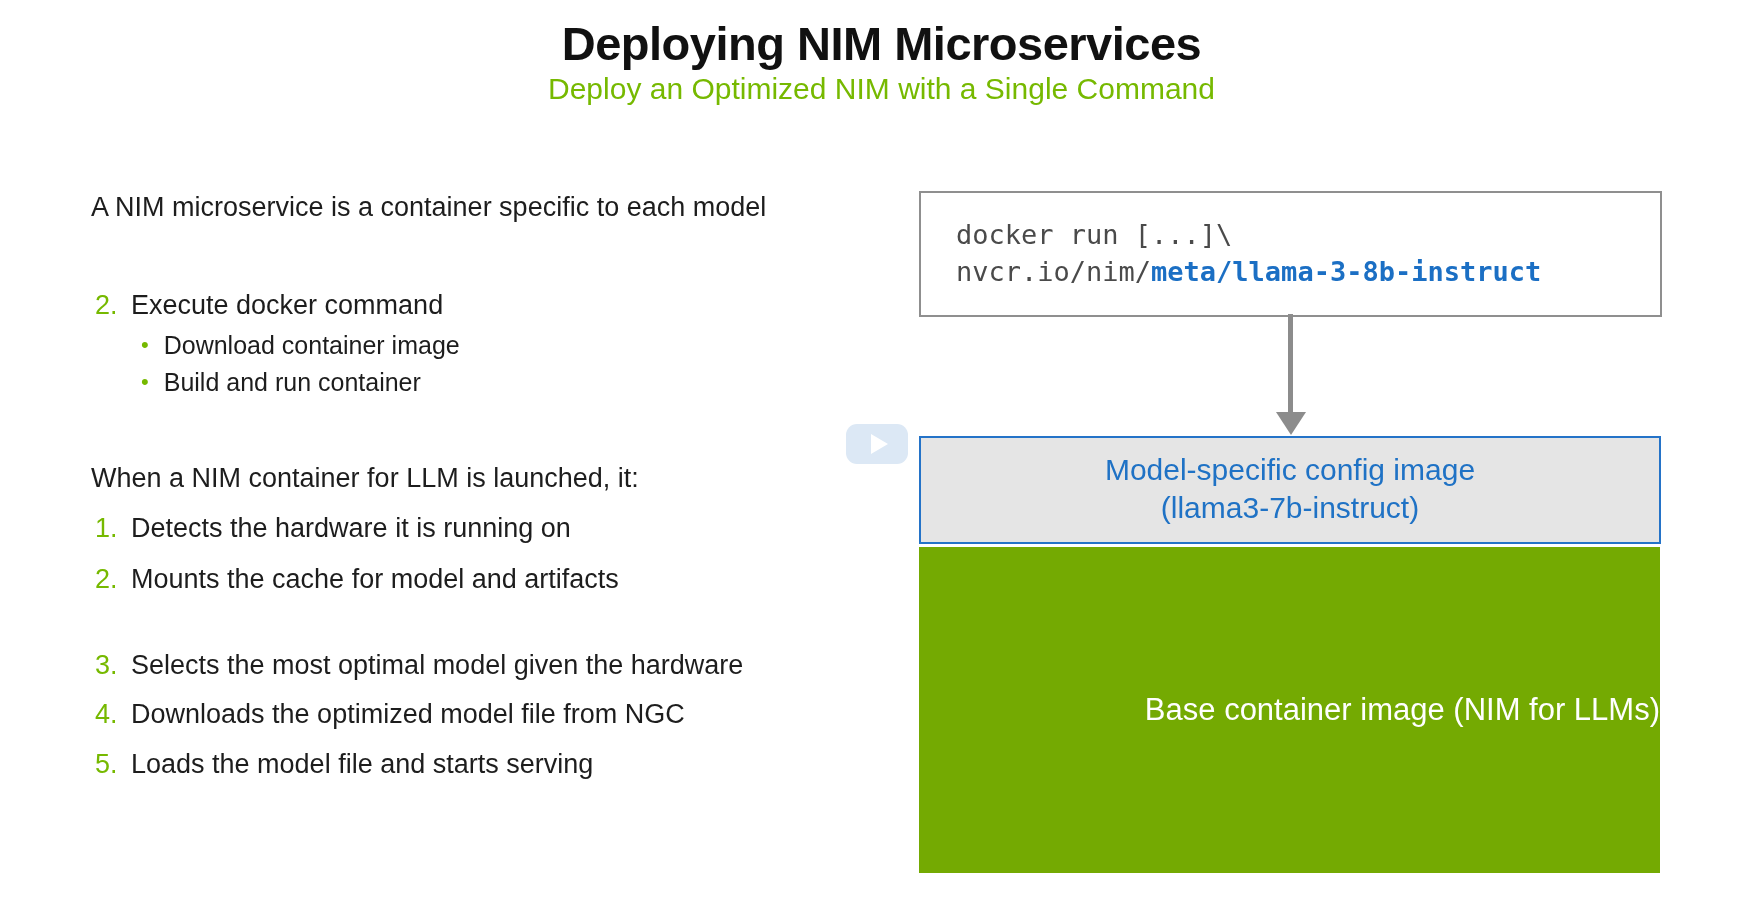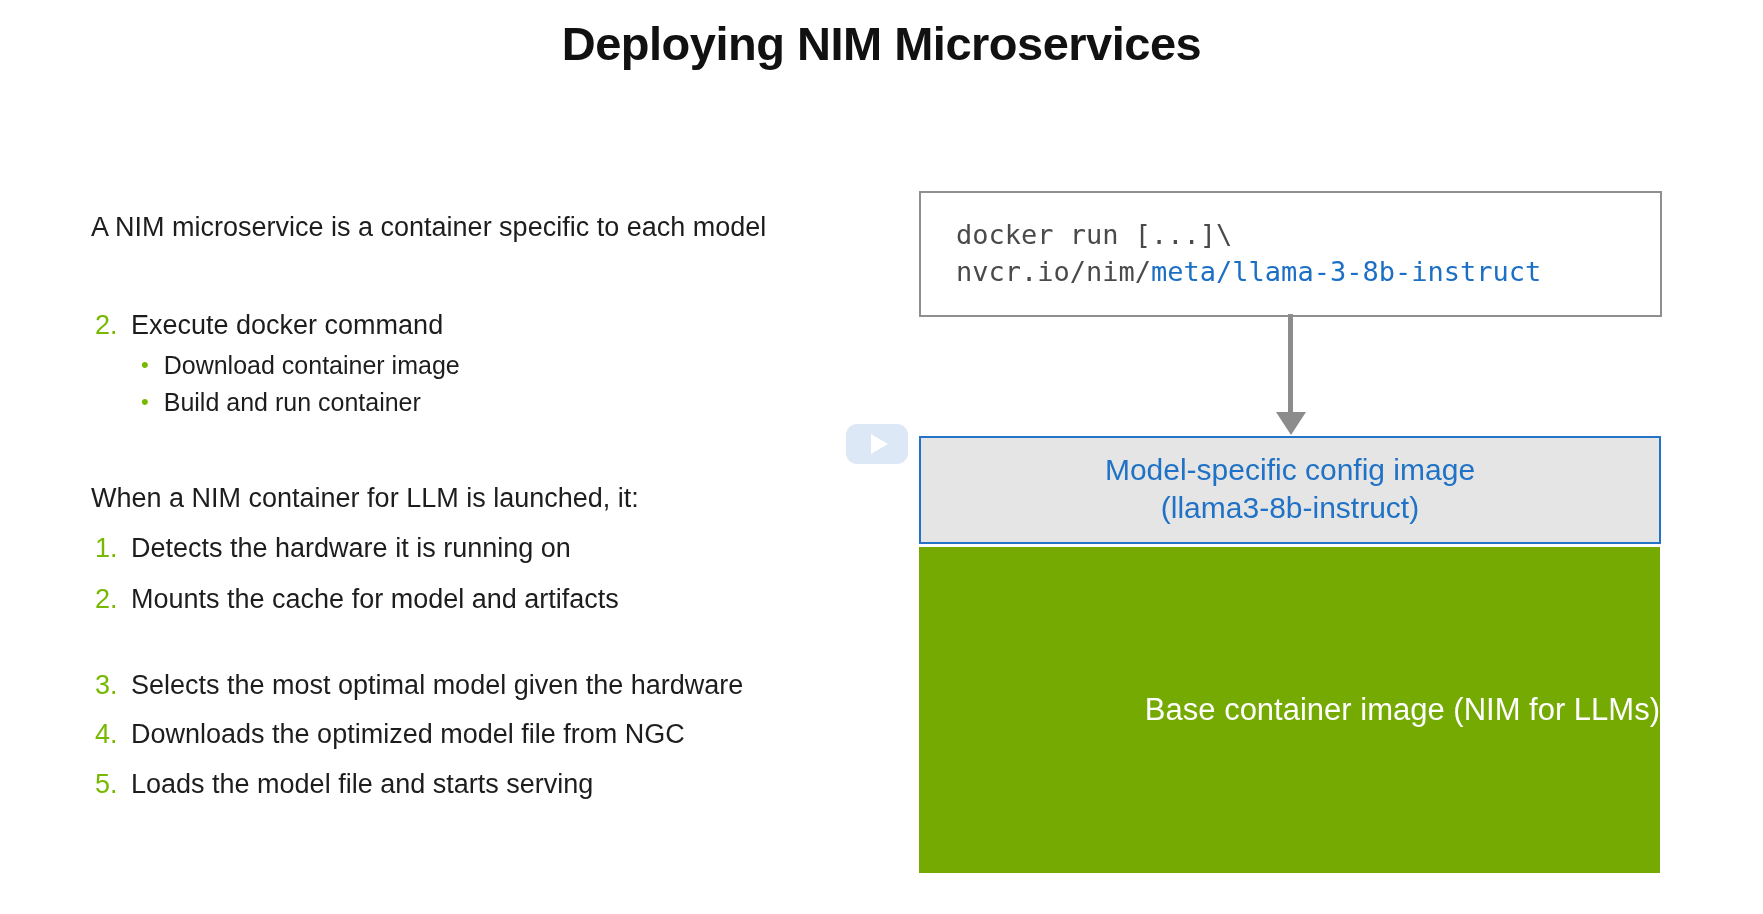--- a/index.html
+++ b/index.html
@@ -10,33 +10,33 @@
   
   .title {
     position:absolute; top:16px; left:0; width:100%; text-align:center;
     font-size:47px; font-weight:bold; color:#111111; letter-spacing:-0.5px;
   }
   .subtitle {
     position:absolute; top:72px; left:0; width:100%; text-align:center;
     font-size:30px; color:#76b900;
   }
   
-  .tline { position:absolute; left:91px; font-size:27px; color:#1d1d1d; white-space:nowrap;margin-top:20px; }
+  .tline { position:absolute; left:91px; font-size:27px; color:#1d1d1d; white-space:nowrap; }
   .li { left:95px; }
   .li .num { color:#76b900; display:inline-block; min-width:36px; }
   .sub { left:141px; font-size:25px; }
   .sub .dot { color:#76b900; font-size:22px; margin-right:15px; position:relative; top:-2px; }
   
   .code-box {
     position:absolute; left:919px; top:191px; width:743px; height:126px;
     border:2px solid #8f8f8f; box-sizing:border-box; background:#ffffff;
     font-family:"DejaVu Sans Mono", monospace; font-size:27px; color:#4a4a4a;
     padding:23px 0 0 35px; line-height:37px; white-space:nowrap;
   }
-  .code-hl { color:#1b6fc4; font-weight:normal; }
+  .code-hl { color:#1b6fc4; font-weight:bold; }
   .arrow-stem { position:absolute; left:1288px; top:314px; width:5px; height:100px; background:#8c8c8c; }
   .arrow-head {
     position:absolute; left:1276px; top:412px; width:0; height:0;
     border-left:15px solid transparent; border-right:15px solid transparent;
     border-top:23px solid #8c8c8c;
   }
   .config-box {
     position:absolute; left:919px; top:436px; width:742px; height:108px;
     border:2px solid #2473c8; box-sizing:border-box; background:#e5e5e5;
     text-align:center; font-size:30px; color:#1f72c5; padding-top:13px; line-height:38px;
@@ -61,20 +61,21 @@
     text-shadow:-1px -1px 0 rgba(255,255,255,0.4), 1px 1px 0 rgba(255,255,255,0.4);
     z-index:10; white-space:nowrap;
   }
 </style>
 </head>
 <body>
 
 <div class="slide">
 
   <div class="title">Deploying NIM Microservices</div>
+  <div class="subtitle">Deploy an Optimized NIM with a Single Command</div>
 
   <div class="tline" style="top:192px">A NIM microservice is a container specific to each model</div>
 
   <div class="tline li" style="top:290px">
     <span class="num">2.</span><span>Execute docker command</span>
   </div>
   <div class="tline sub" style="top:331px">
     <span class="dot">•</span><span>Download container image</span>
   </div>
   <div class="tline sub" style="top:368px">
@@ -102,21 +103,21 @@
   <div class="code-box">
     <div>docker run [...]\</div>
     <div><span>nvcr.io/nim/</span><span class="code-hl">meta/llama-3-8b-instruct</span></div>
   </div>
 
   <div class="arrow-stem"></div>
   <div class="arrow-head"></div>
 
   <div class="config-box">
     <div>Model-specific config image</div>
-    <div>(llama3-8b-instruct)</div>
+    <div>(llama3-7b-instruct)</div>
   </div>
 
   <div class="base-box">
     <span>Base container image (NIM for LLMs)</span>
   </div>
 
   <div class="play-btn">
     <div class="play-tri"></div>
   </div>
 

